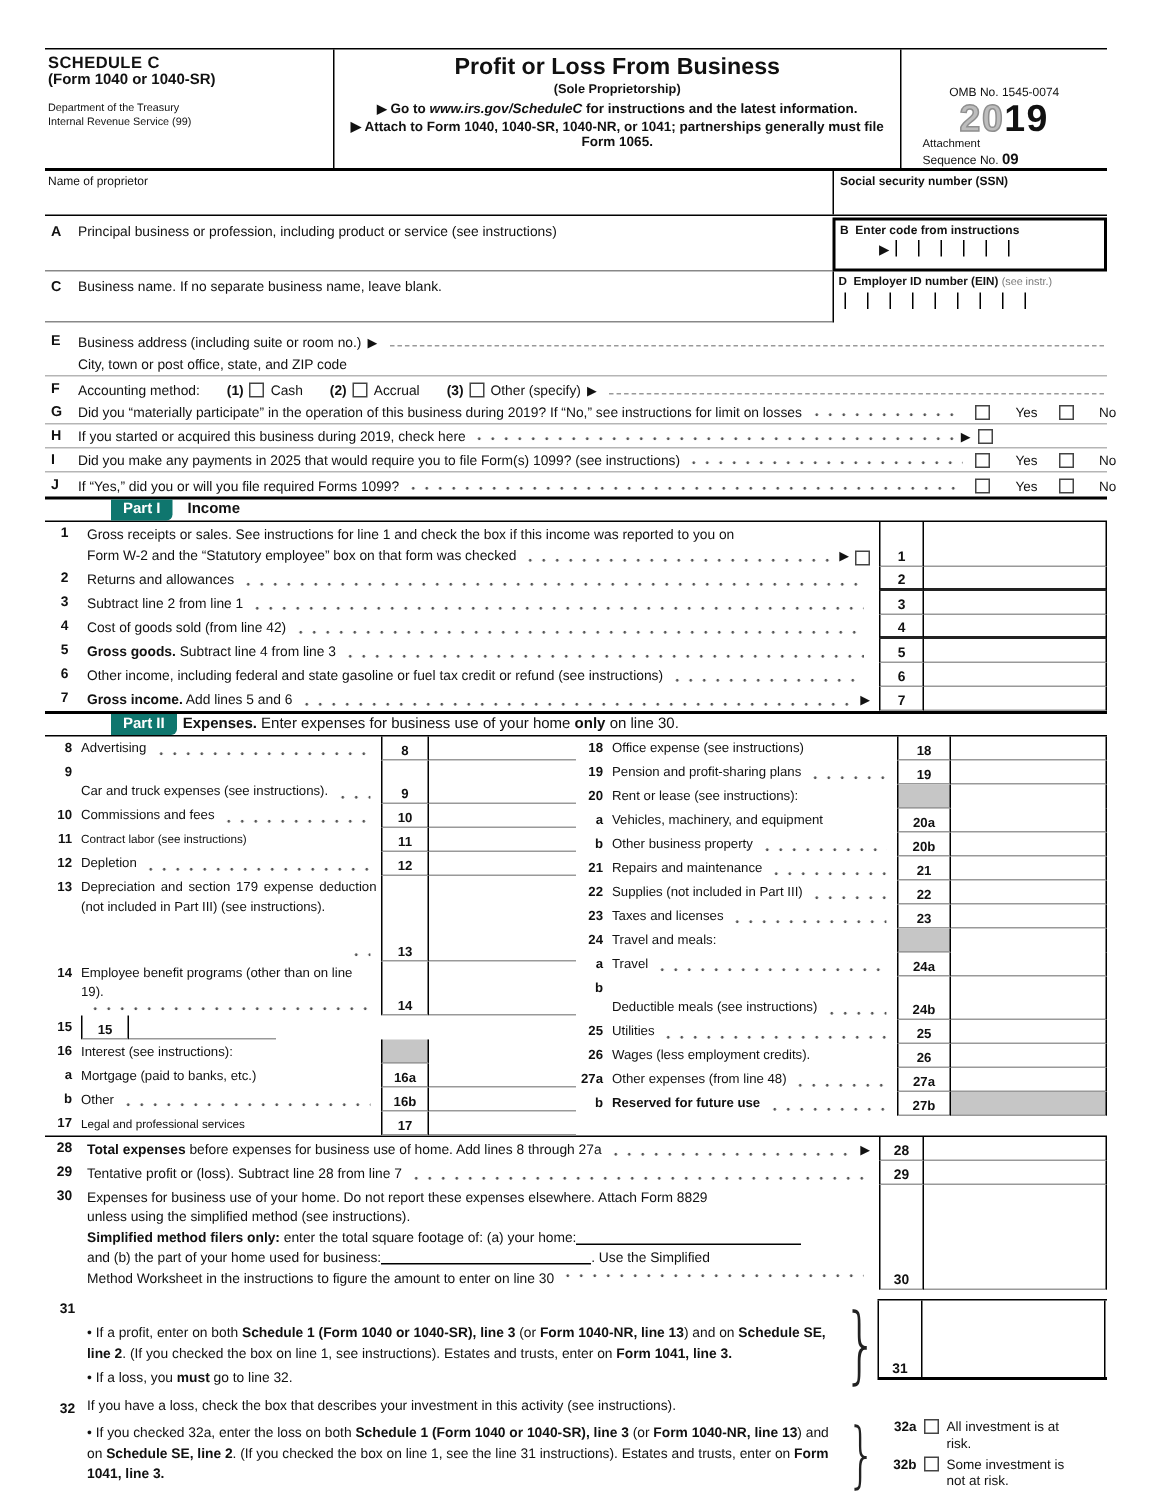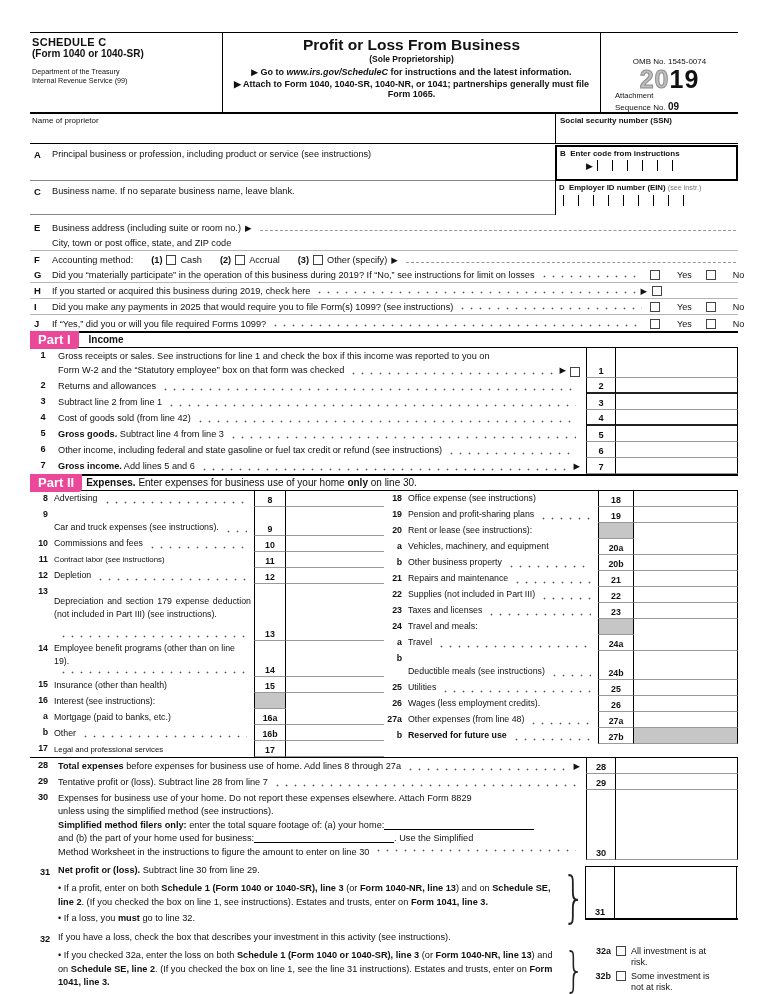--- a/index.html
+++ b/index.html
@@ -62,21 +62,21 @@
   .cbx { display:inline-block; width:10px; height:10px; border:1px solid #444; background:#fff; vertical-align:-2px; }
   .yn-zone { width:92px; display:flex; gap:14px; padding-left:4px; }
   .yn-item { display:flex; gap:17px; align-items:center; font-size:9px; }
   .lightline { border-bottom:1px solid #b5b5b5; }
   .arrow { font-size:8.5px; }
 
   .fopt { display:flex; align-items:center; gap:4px; margin-left:18px; font-size:9.2px; }
 
   
   .partbar { display:flex; align-items:center; border-top:2px solid #000; border-bottom:1px solid #000; height:17px; }
-  .parttab { background:#ec4899; color:#fff; font-weight:bold; font-size:13px; padding:1px 8px 2px 8px; border-radius:0 0 4px 0; }
+  .parttab { background:#0f766e; color:#fff; font-weight:bold; font-size:10px; padding:1px 8px 2px 8px; border-radius:0 0 4px 0;margin-left:44px; }
   .parttitle { font-weight:bold; font-size:10px; margin-left:10px; }
   .partsub { font-size:10px; margin-left:4px; font-weight:normal; }
 
   
   .p1row { display:flex; }
   .p1num { width:26px; font-weight:bold; font-size:9.2px; text-align:center; padding-top:2px; }
   .p1desc { flex:1; display:flex; flex-wrap:wrap; align-items:flex-end; font-size:9.2px; line-height:13px; padding:2px 6px 1px 2px; }
   .p1box { width:30px; border-left:1px solid #000; border-right:1px solid #000; border-bottom:1px solid #999;
            display:flex; flex-direction:column; justify-content:flex-end; align-items:center; font-weight:bold; font-size:9.2px; padding-bottom:1px; }
   .p1amt { width:122px; border-bottom:1px solid #999; border-right:1px solid #000; }
@@ -437,21 +437,21 @@
             <span>Depletion</span>
             <span class="leader"></span>
           </div>
         <span class="xbox">
             <span>12</span>
           </span>
         <span class="xamt"></span>
       </div>
       <div class="xrow h4">
         <span class="xnum">13</span>
-        <div class="xdesc" style="text-align:justify;">
+        <div class="xdesc" style="text-align:justify;flex-direction:column;">
             <span>Depreciation and section 179 expense deduction (not included in Part III) (see instructions).</span>
             <span class="leader"></span>
           </div>
         <span class="xbox">
             <span>13</span>
           </span>
         <span class="xamt"></span>
       </div>
       <div class="xrow h2">
         <span class="xnum">14</span>
@@ -459,23 +459,20 @@
             <span>Employee benefit programs (other than on line 19).</span>
             <span class="leader"></span>
           </div>
         <span class="xbox">
             <span>14</span>
           </span>
         <span class="xamt"></span>
       </div>
       <div class="xrow">
         <span class="xnum">15</span>
-        <div class="xdesc">
-            <span>Insurance (other than health)</span>
-          </div>
         <span class="xbox">
             <span>15</span>
           </span>
         <span class="xamt"></span>
       </div>
       <div class="xrow">
         <span class="xnum">16</span>
         <div class="xdesc">
             <span>Interest (see instructions):</span>
           </div>
@@ -715,21 +712,20 @@
     <span class="p1box">
         <span>30</span>
       </span>
     <span class="p1amt"></span>
   </div>
 
   <div class="netrow">
     <div class="netleft">
       <div class="nethead">
         <span class="p1num">31</span>
-        <span><span></span><span class="bseg">Net profit or (loss).</span><span>  Subtract line 30 from line 29.</span></span>
       </div>
       <div class="bullets">
         <div class="bullet"><span>•  If a profit, enter on both </span><span class="bseg">Schedule 1 (Form 1040 or 1040-SR), line 3</span><span> (or </span><span class="bseg">Form 1040-NR, line 13</span><span>) and on </span><span class="bseg">Schedule SE, line 2</span><span>. (If you checked the box on line 1, see instructions). Estates and trusts, enter on </span><span class="bseg">Form 1041, line 3.</span></div>
         <div class="bullet"><span>•  If a loss, you </span><span class="bseg">must</span><span>  go to line 32.</span></div>
       </div>
     </div>
     <div class="bracecol">
         <span class="brace">}</span>
       </div>
     <div class="amt31wrap">

